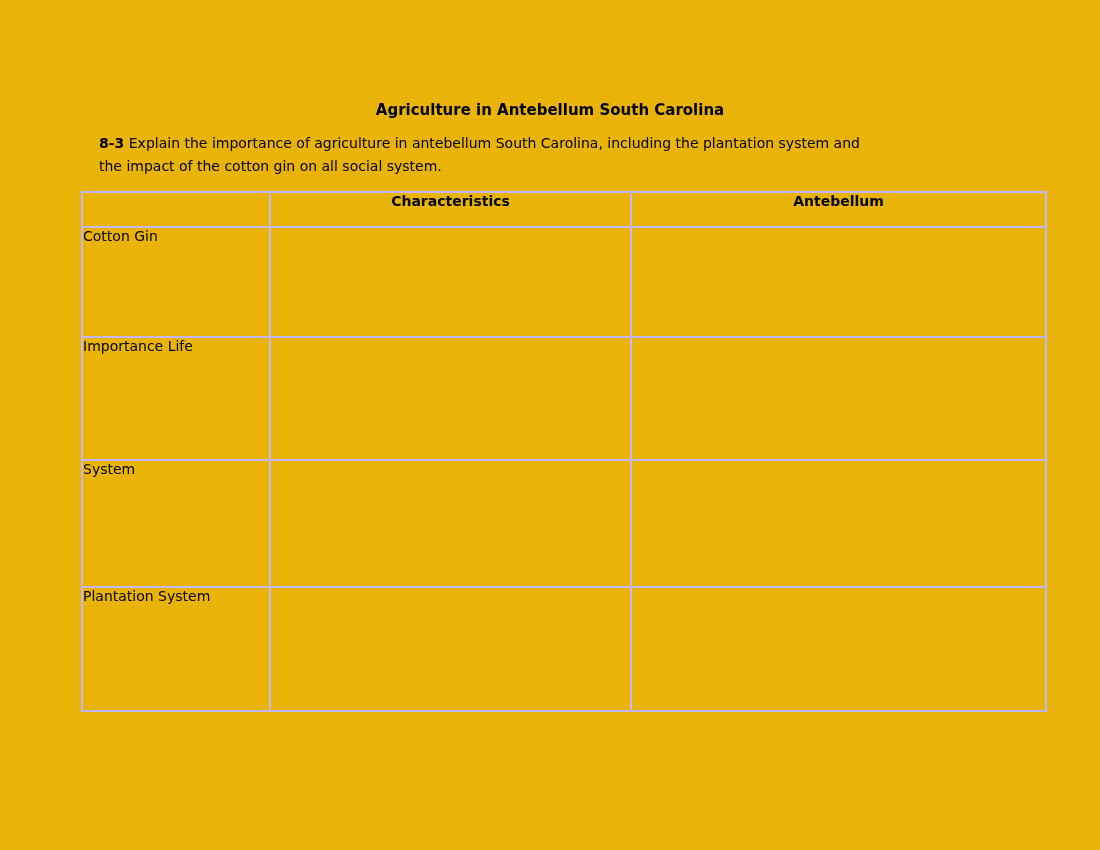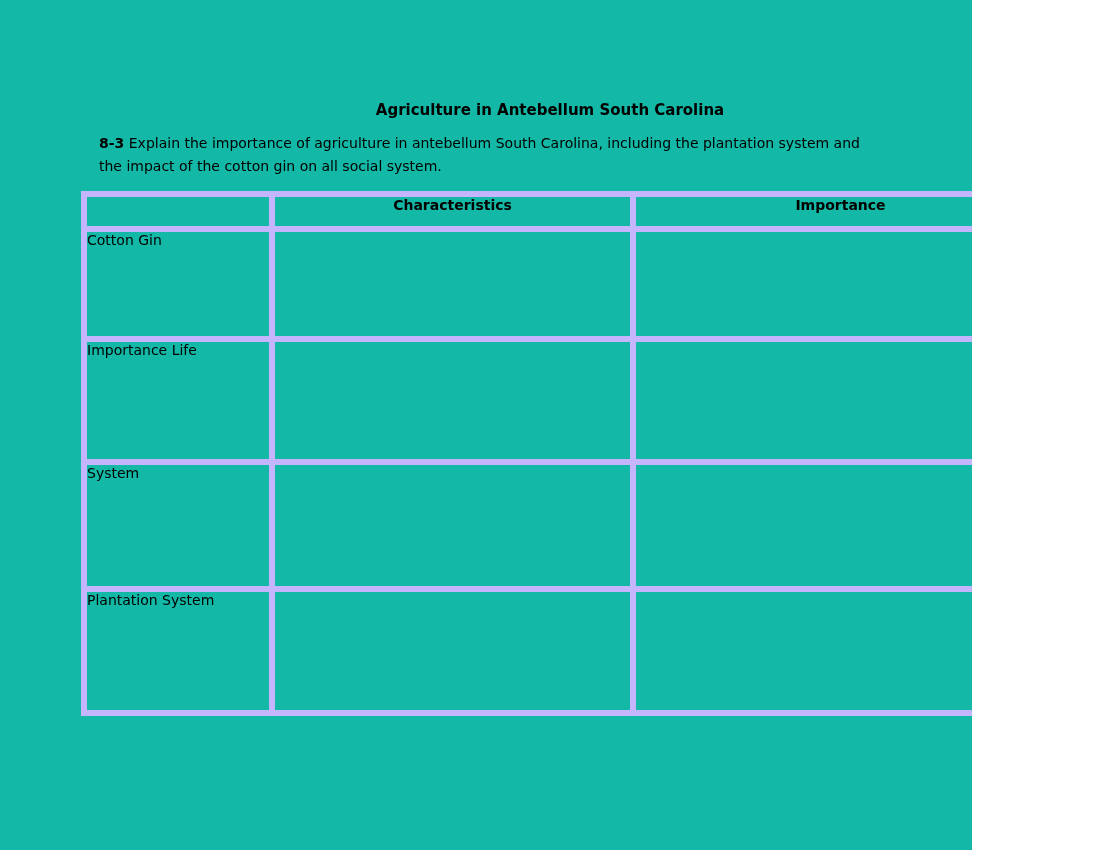--- a/index.html
+++ b/index.html
@@ -1,20 +1,20 @@
 <!DOCTYPE html>
 <html><head>
 <meta charset="utf-8">
 <style>
   html, body { margin: 0; padding: 0; background: #ffffff; }
   .canvas {
     position: relative;
-    width: 972px;
+    width: 1100px;
     height: 850px;
-    background: #14b8a6;
+    background: #eab308;
     font-family: "DejaVu Sans", sans-serif;
     color: #000000;
     overflow: hidden;
   }
   .title {
     position: absolute;
     top: 101px;
     left: 0;
     width: 1100px;
     text-align: center;
@@ -33,21 +33,21 @@
   .bold { font-weight: bold; text-align: center; }
   table.grid {
     position: absolute;
     left: 81px;
     top: 191px;
     width: 964px;
     border-collapse: collapse;
     table-layout: fixed;
   }
   table.grid td {
-    border: 6px solid #c4b5fd;
+    border: 2px solid #c4b5fd;
     vertical-align: top;
     padding: 0;
     box-sizing: border-box;
   }
   col.c1 { width: 188px; }
   col.c2 { width: 361px; }
   col.c3 { width: 415px; }
   tr.hrow { height: 35px; }
   tr.r1 { height: 110px; }
   tr.r2 { height: 123px; }
@@ -82,21 +82,21 @@
   <table class="grid">
     <colgroup>
       <col class="c1">
       <col class="c2">
       <col class="c3">
     </colgroup>
     <tbody>
       <tr class="hrow">
         <td class="corner"></td>
         <td class="hcell">Characteristics</td>
-        <td class="hcell">Importance</td>
+        <td class="hcell">Antebellum</td>
       </tr>
       <tr class="r1">
         <td class="label pt68">Cotton Gin</td>
         <td class="answer"></td>
         <td class="answer"></td>
       </tr>
       <tr class="r2">
         <td class="label pt68">Importance Life</td>
         <td class="answer"></td>
         <td class="answer"></td>

